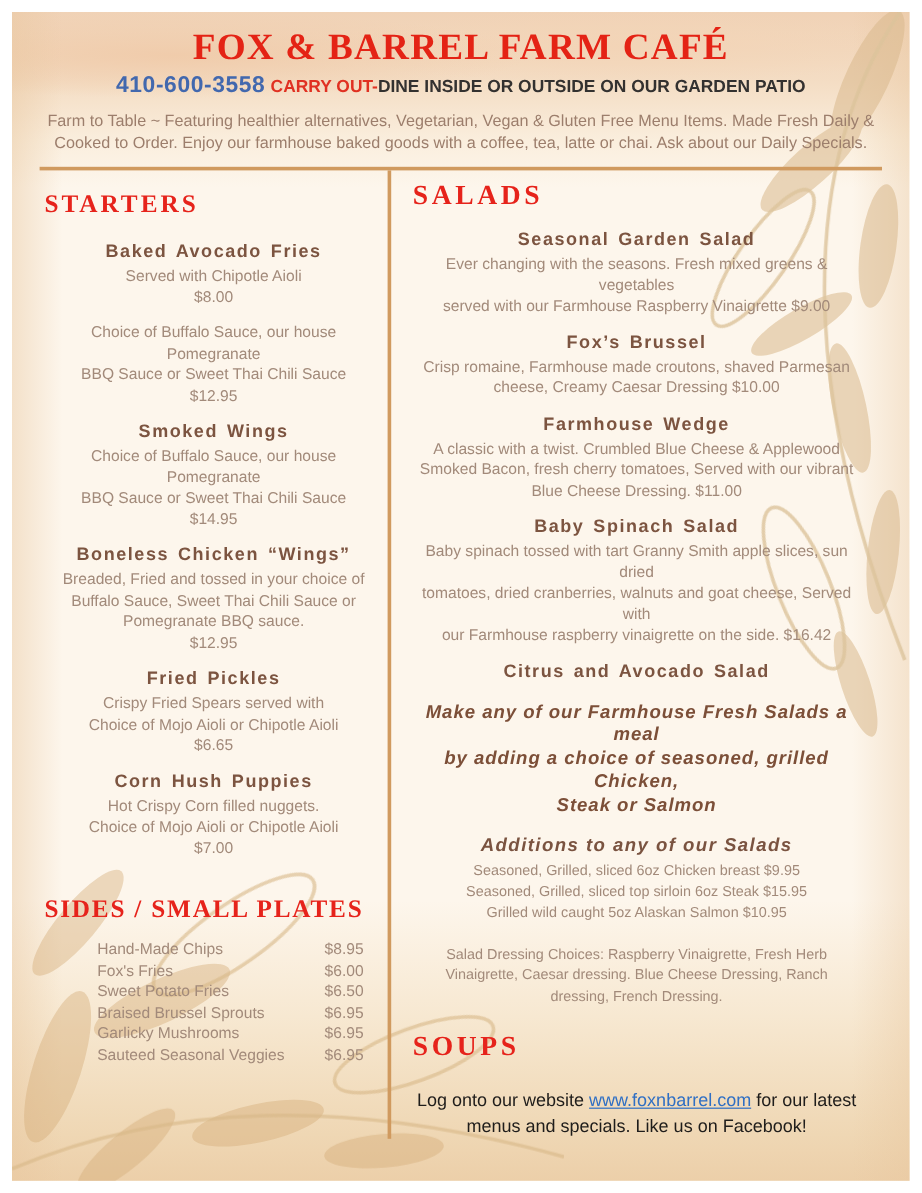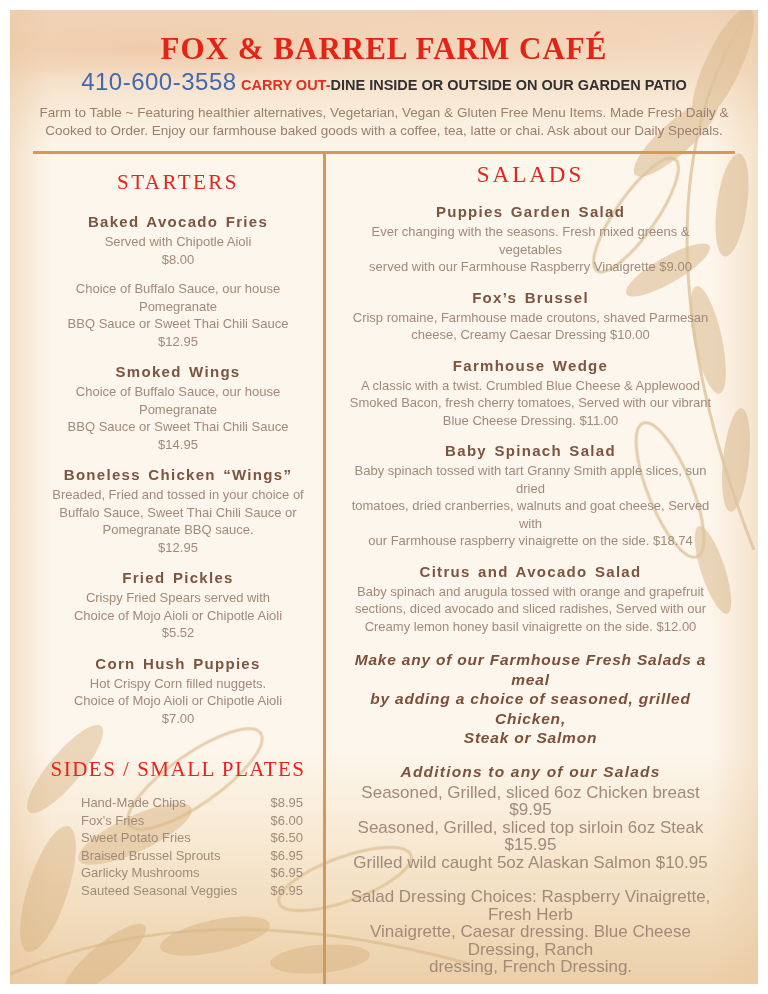--- a/index.html
+++ b/index.html
@@ -21,43 +21,43 @@
     background:
       linear-gradient(90deg, rgba(232,198,158,.45), rgba(232,198,158,0) 42px),
       linear-gradient(270deg, rgba(232,198,158,.40), rgba(232,198,158,0) 48px);
   }
   .deco{position:absolute;z-index:0;pointer-events:none;}
   .deco-tr{top:0;right:0;}
   .deco-bl{bottom:0;left:0;}
   .content{position:relative;z-index:1;}
 
   
-  .hdr{text-align:center;padding-top:22px;}
+  .hdr{text-align:center;padding-top:12px;}
   .hdr-title{
     font-family:"Liberation Serif",serif;font-weight:bold;
     font-size:31px;letter-spacing:1px;color:#e42315;line-height:34px;
   }
   .hdr-line2{margin-top:5px;line-height:22px;}
-  .hdr-phone{font-size:24px;color:#4268ae;letter-spacing:.5px;}
+  .hdr-phone{font-size:19px;color:#4268ae;letter-spacing:.5px;font-weight:bold;}
   .hdr-carry{font-size:14.5px;font-weight:bold;color:#e03122;}
   .hdr-dine{font-size:14.5px;font-weight:bold;color:#333130;}
   .hdr-tagline{
     margin:8px auto 0;max-width:690px;
     font-size:13.5px;line-height:18px;color:#9c7e6c;
   }
 
   
   .rule{margin:11px 23px 0;border-top:3px solid #d09a5f;}
   .columns{display:flex;margin:0 23px;min-height:785px;align-items:stretch;}
   .col-left{width:293px;border-right:3px solid #d09a5f;box-sizing:border-box;padding:0 4px;}
   .col-right{flex:1;padding:0 18px;}
 
   .section-title{
-    font-family:"Liberation Serif",serif;font-weight:normal;color:#e6231b;
-    text-align:center;letter-spacing:2.5px;
+    font-family:"Liberation Serif",serif;font-weight:bold;color:#e6231b;
+    letter-spacing:2.5px;
   }
   .t-starters{font-size:21px;margin:16px 0 17px;}
   .t-salads{font-size:23px;margin:8px 0 14px;letter-spacing:3px;}
   .t-sides{font-size:21px;margin:30px 0 12px;letter-spacing:1.5px;}
   .t-soups{font-size:23px;margin:20px 0 10px;letter-spacing:3px;}
 
   .menu-item{text-align:center;margin-bottom:12px;}
   .item-name{
     font-size:15px;font-weight:bold;color:#7c5440;
     letter-spacing:1.3px;word-spacing:2px;line-height:19px;margin-bottom:2px;
@@ -71,21 +71,21 @@
   .salad-note{
     text-align:center;font-weight:bold;font-style:italic;color:#7c4f38;
     font-size:15.5px;line-height:19.5px;letter-spacing:.8px;white-space:pre-line;
     margin:15px 0 14px;
   }
   .additions-title{
     text-align:center;font-weight:bold;font-style:italic;color:#7a5340;
     font-size:15.5px;letter-spacing:1.2px;line-height:19px;margin-bottom:3px;
   }
   .plain-par{
-    text-align:center;font-size:17px;color:#a28a7a;line-height:17.5px;white-space:pre-line;
+    text-align:center;font-size:12px;color:#a28a7a;line-height:17.5px;white-space:pre-line;
   }
   .dressings{margin-top:17px;}
   .soups-desc{font-size:13.5px;}
   .website{
     text-align:center;font-size:15px;font-weight:normal;color:#1f1d1b;
     line-height:21px;margin:22px auto 0;max-width:400px;
   }
   .website a{color:#2f6fc4;text-decoration:underline;}
 </style>
 </head>
@@ -165,21 +165,21 @@
           <div class="item-name">Boneless Chicken “Wings”</div>
           <div class="item-desc">Breaded, Fried and tossed in your choice of
 Buffalo Sauce, Sweet Thai Chili Sauce or
 Pomegranate BBQ sauce.</div>
           <div class="item-price">$12.95</div>
         </div>
         <div class="menu-item">
           <div class="item-name">Fried Pickles</div>
           <div class="item-desc">Crispy Fried Spears served with
 Choice of Mojo Aioli or Chipotle Aioli</div>
-          <div class="item-price">$5.52</div>
+          <div class="item-price">$6.65</div>
         </div>
         <div class="menu-item">
           <div class="item-name">Corn Hush Puppies</div>
           <div class="item-desc">Hot Crispy Corn filled nuggets.
 Choice of Mojo Aioli or Chipotle Aioli</div>
           <div class="item-price">$7.00</div>
         </div>
 
         <div class="section-title t-sides">SIDES / SMALL PLATES</div>
         <div class="sides-list">
@@ -207,46 +207,43 @@
             <span>Sauteed Seasonal Veggies</span>
             <span>$6.95</span>
           </div>
         </div>
       </div>
 
       <div class="col-right">
         <div class="section-title t-salads">SALADS</div>
 
         <div class="menu-item">
-          <div class="item-name">Puppies Garden Salad</div>
+          <div class="item-name">Seasonal Garden Salad</div>
           <div class="item-desc">Ever changing with the seasons.  Fresh mixed greens &amp; vegetables
 served with our Farmhouse Raspberry Vinaigrette $9.00</div>
         </div>
         <div class="menu-item">
           <div class="item-name">Fox’s Brussel</div>
           <div class="item-desc">Crisp romaine, Farmhouse made croutons, shaved Parmesan
 cheese, Creamy Caesar Dressing $10.00</div>
         </div>
         <div class="menu-item">
           <div class="item-name">Farmhouse Wedge</div>
           <div class="item-desc">A classic with a twist. Crumbled Blue Cheese &amp; Applewood
 Smoked Bacon, fresh cherry tomatoes, Served with our vibrant
 Blue Cheese Dressing. $11.00</div>
         </div>
         <div class="menu-item">
           <div class="item-name">Baby Spinach Salad</div>
           <div class="item-desc">Baby spinach tossed with tart Granny Smith apple slices, sun dried
 tomatoes, dried cranberries, walnuts and goat cheese, Served with
-our Farmhouse raspberry vinaigrette on the side. $18.74</div>
+our Farmhouse raspberry vinaigrette on the side. $16.42</div>
         </div>
         <div class="menu-item">
           <div class="item-name">Citrus and Avocado Salad</div>
-          <div class="item-desc">Baby spinach  and arugula tossed with orange and grapefruit
-sections, diced avocado and sliced radishes, Served with our
-Creamy lemon honey basil vinaigrette on the side. $12.00</div>
         </div>
 
         <div class="salad-note">Make any of our Farmhouse Fresh Salads a meal
 by adding a choice of seasoned, grilled Chicken,
 Steak or Salmon</div>
 
         <div class="additions-title">Additions to any of our Salads</div>
         <div class="plain-par">Seasoned, Grilled, sliced 6oz Chicken breast $9.95
 Seasoned, Grilled, sliced top sirloin 6oz Steak $15.95
 Grilled wild caught 5oz Alaskan Salmon $10.95</div>

